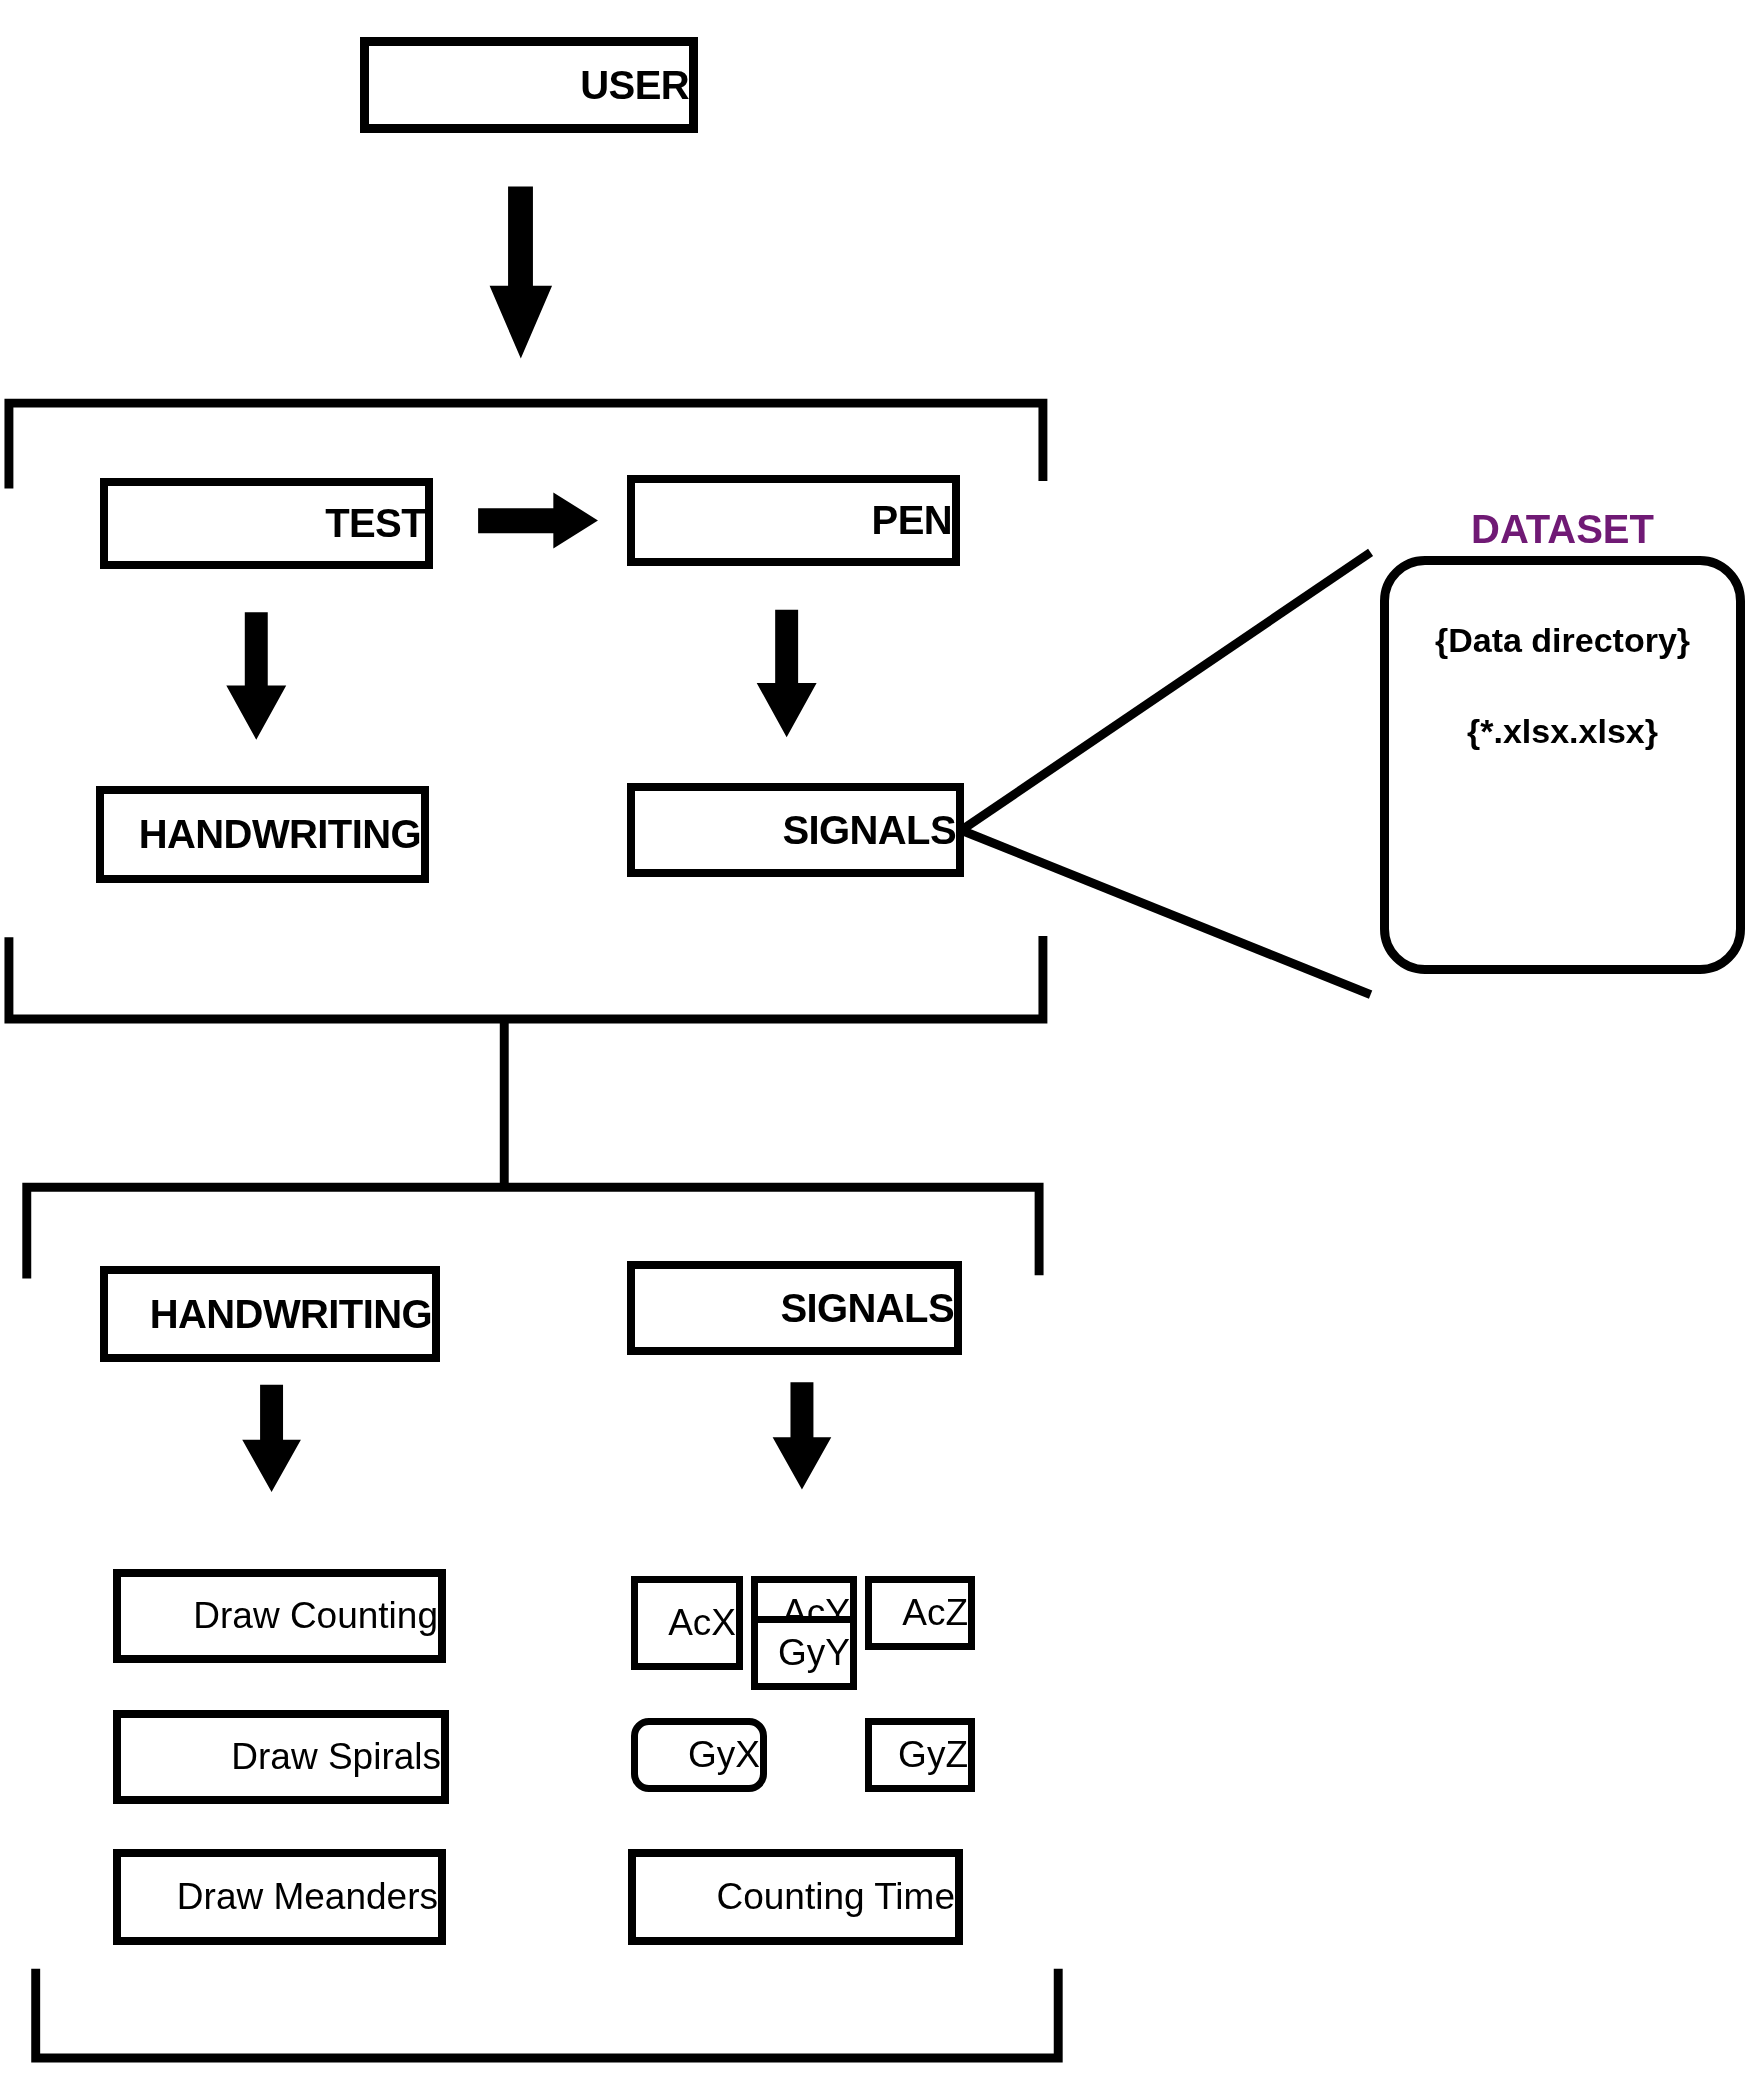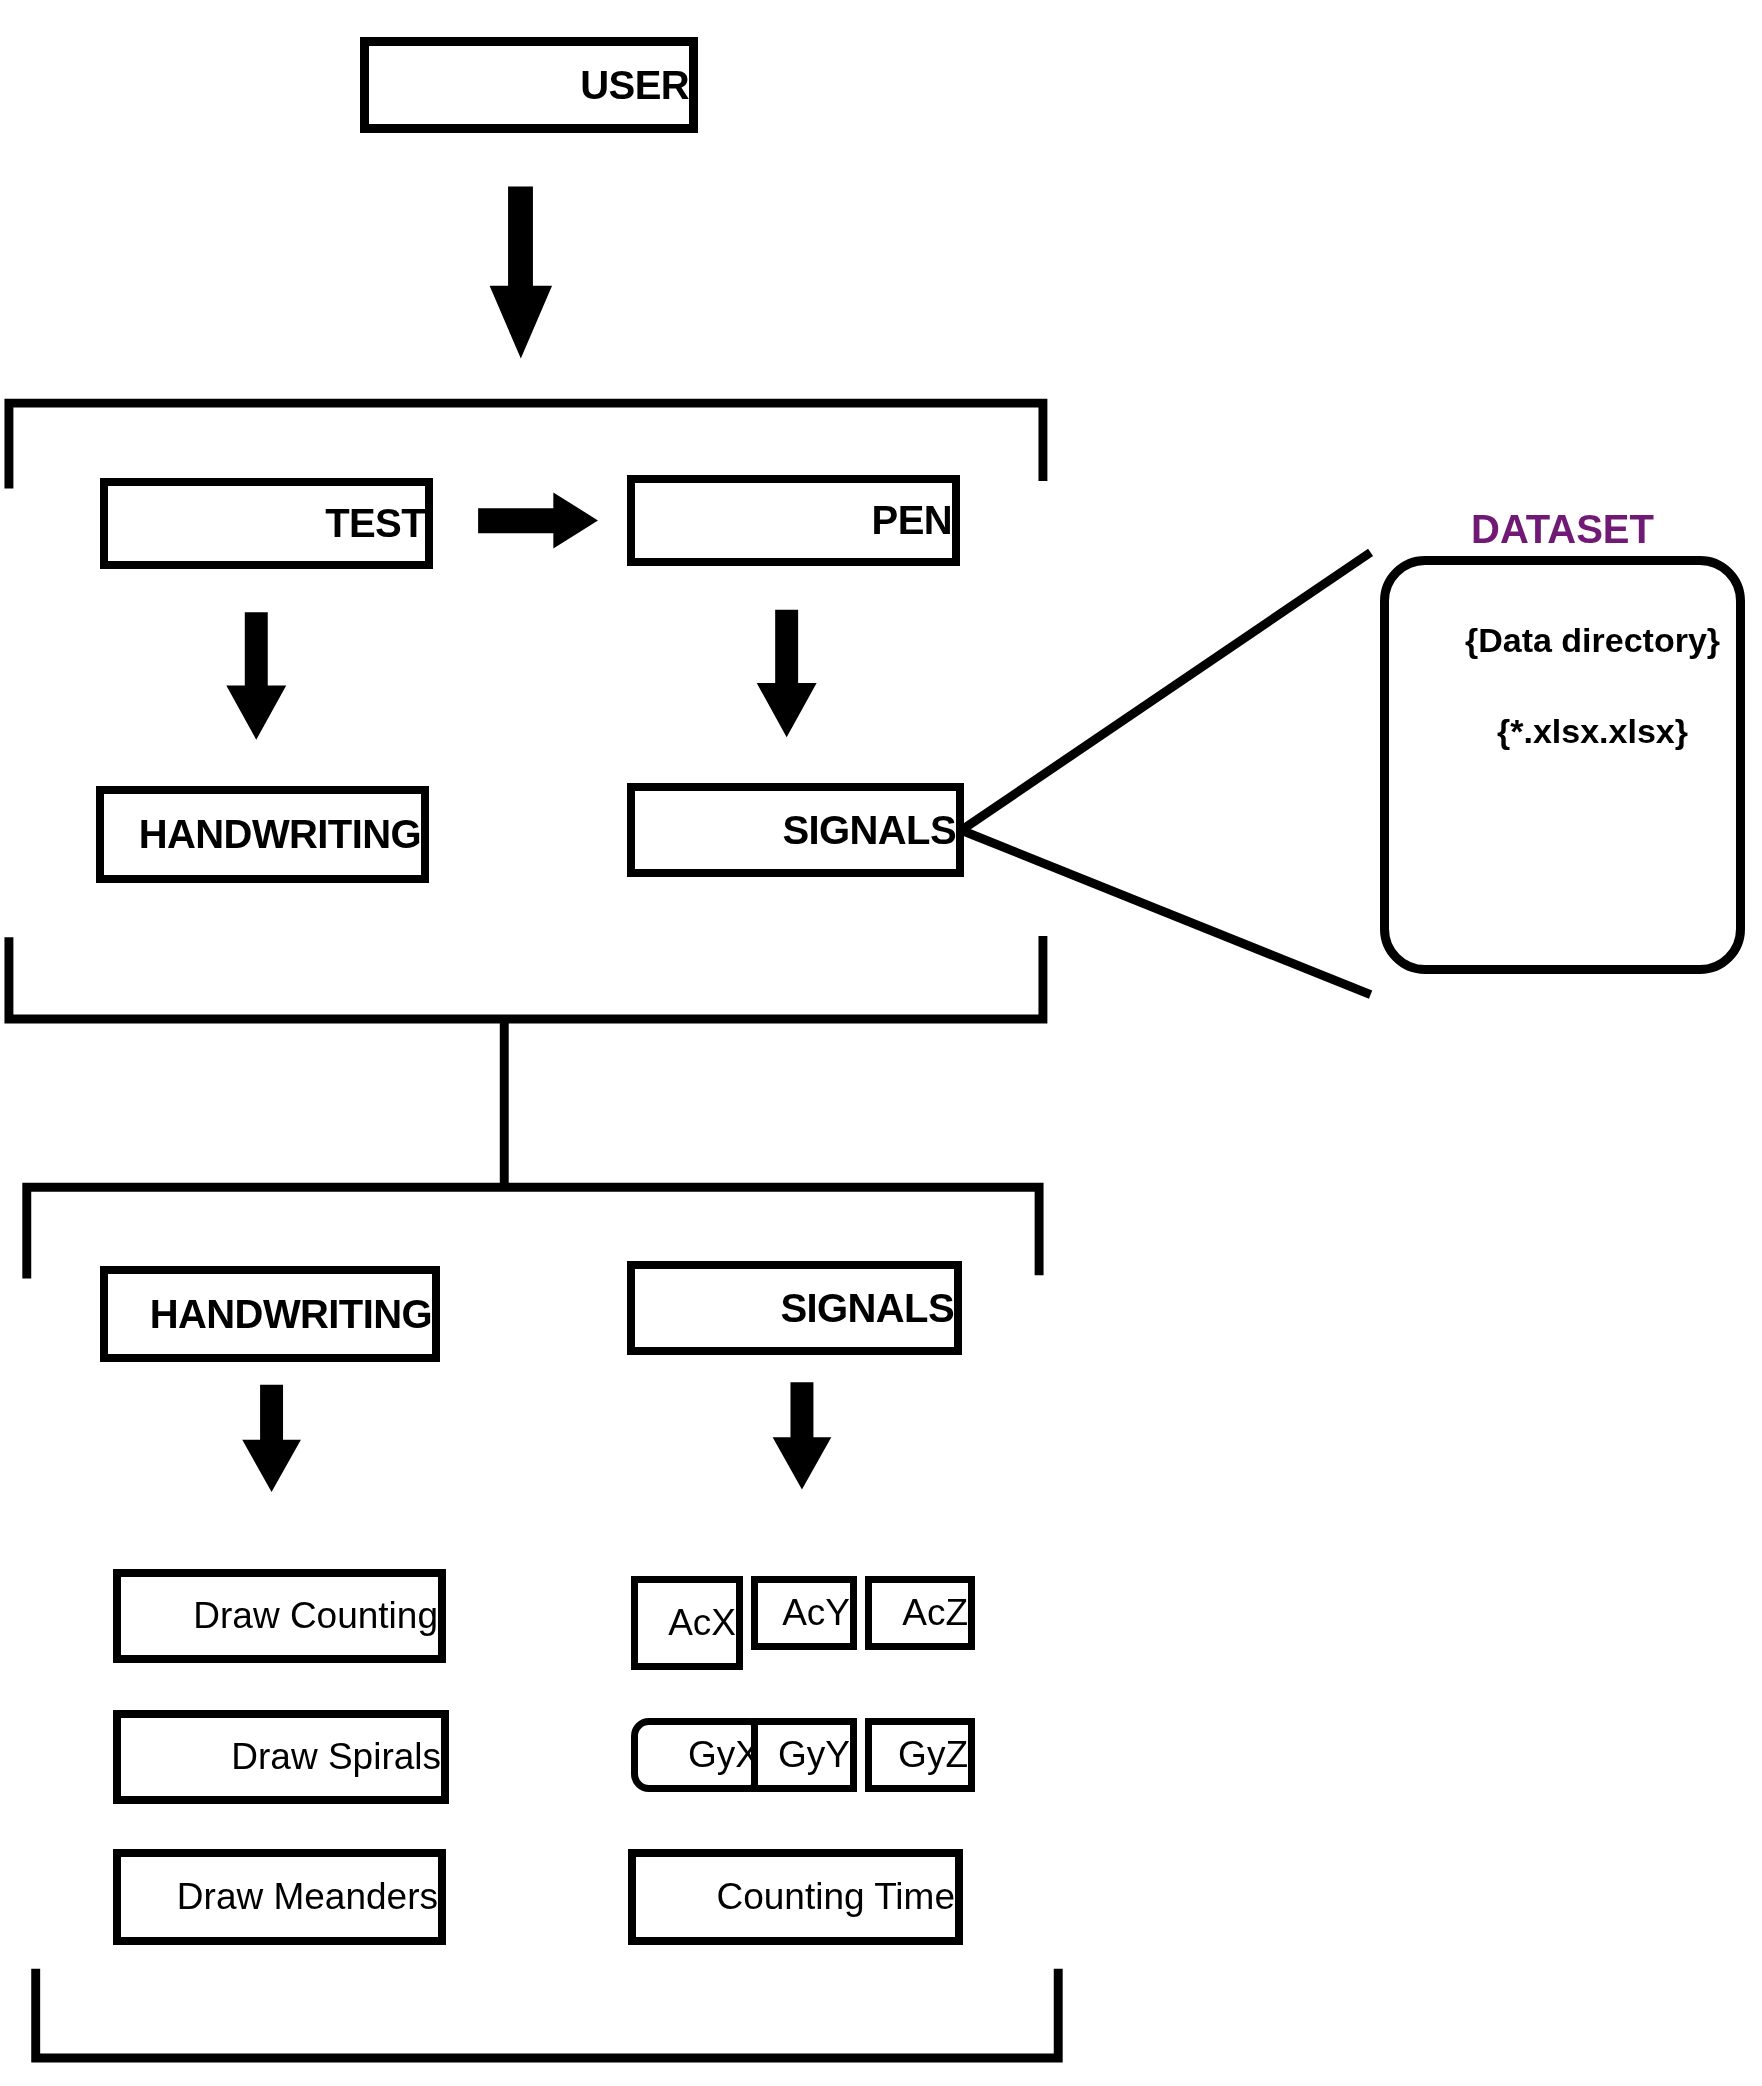--- a/index.html
+++ b/index.html
@@ -47,21 +47,20 @@
     font-size: 37px;
     color: #000;
   }
   .dataset-box {
     position: absolute;
     left: 1380px; top: 556px;
     width: 365px; height: 418px;
     border: 9px solid var(--line);
     border-radius: 45px;
     background: var(--bg);
-    padding-left: 30px;
   }
   .dataset-title {
     position: absolute;
     left: 1380px; top: 507px;
     width: 365px;
     text-align: center;
     font-weight: bold;
     font-size: 40px;
     color: #701a75;
   }
@@ -157,21 +156,21 @@
   <div class="box" style="left:751px; top:1576px; width:106px; height:74px; border-width:7.7px;">
     <span class="lbl-reg">AcY</span>
   </div>
   <div class="box" style="left:865px; top:1576px; width:110px; height:74px; border-width:7.7px;">
     <span class="lbl-reg">AcZ</span>
   </div>
 
   <div class="box" style="left:631px; top:1718px; width:136px; height:74px; border-width:7.7px;border-radius:18px;">
     <span class="lbl-reg">GyX</span>
   </div>
-  <div class="box" style="left:751px; top:1718px; width:106px; height:74px; border-width:7.7px;">
+  <div class="box" style="left:751px; top:1616px; width:106px; height:74px; border-width:7.7px;">
     <span class="lbl-reg">GyY</span>
   </div>
   <div class="box" style="left:865px; top:1718px; width:110px; height:74px; border-width:7.7px;">
     <span class="lbl-reg">GyZ</span>
   </div>
 
   <div class="box" style="left:628px; top:1849px; width:335px; height:96px;">
     <span class="lbl-reg">Counting Time</span>
   </div>
 

